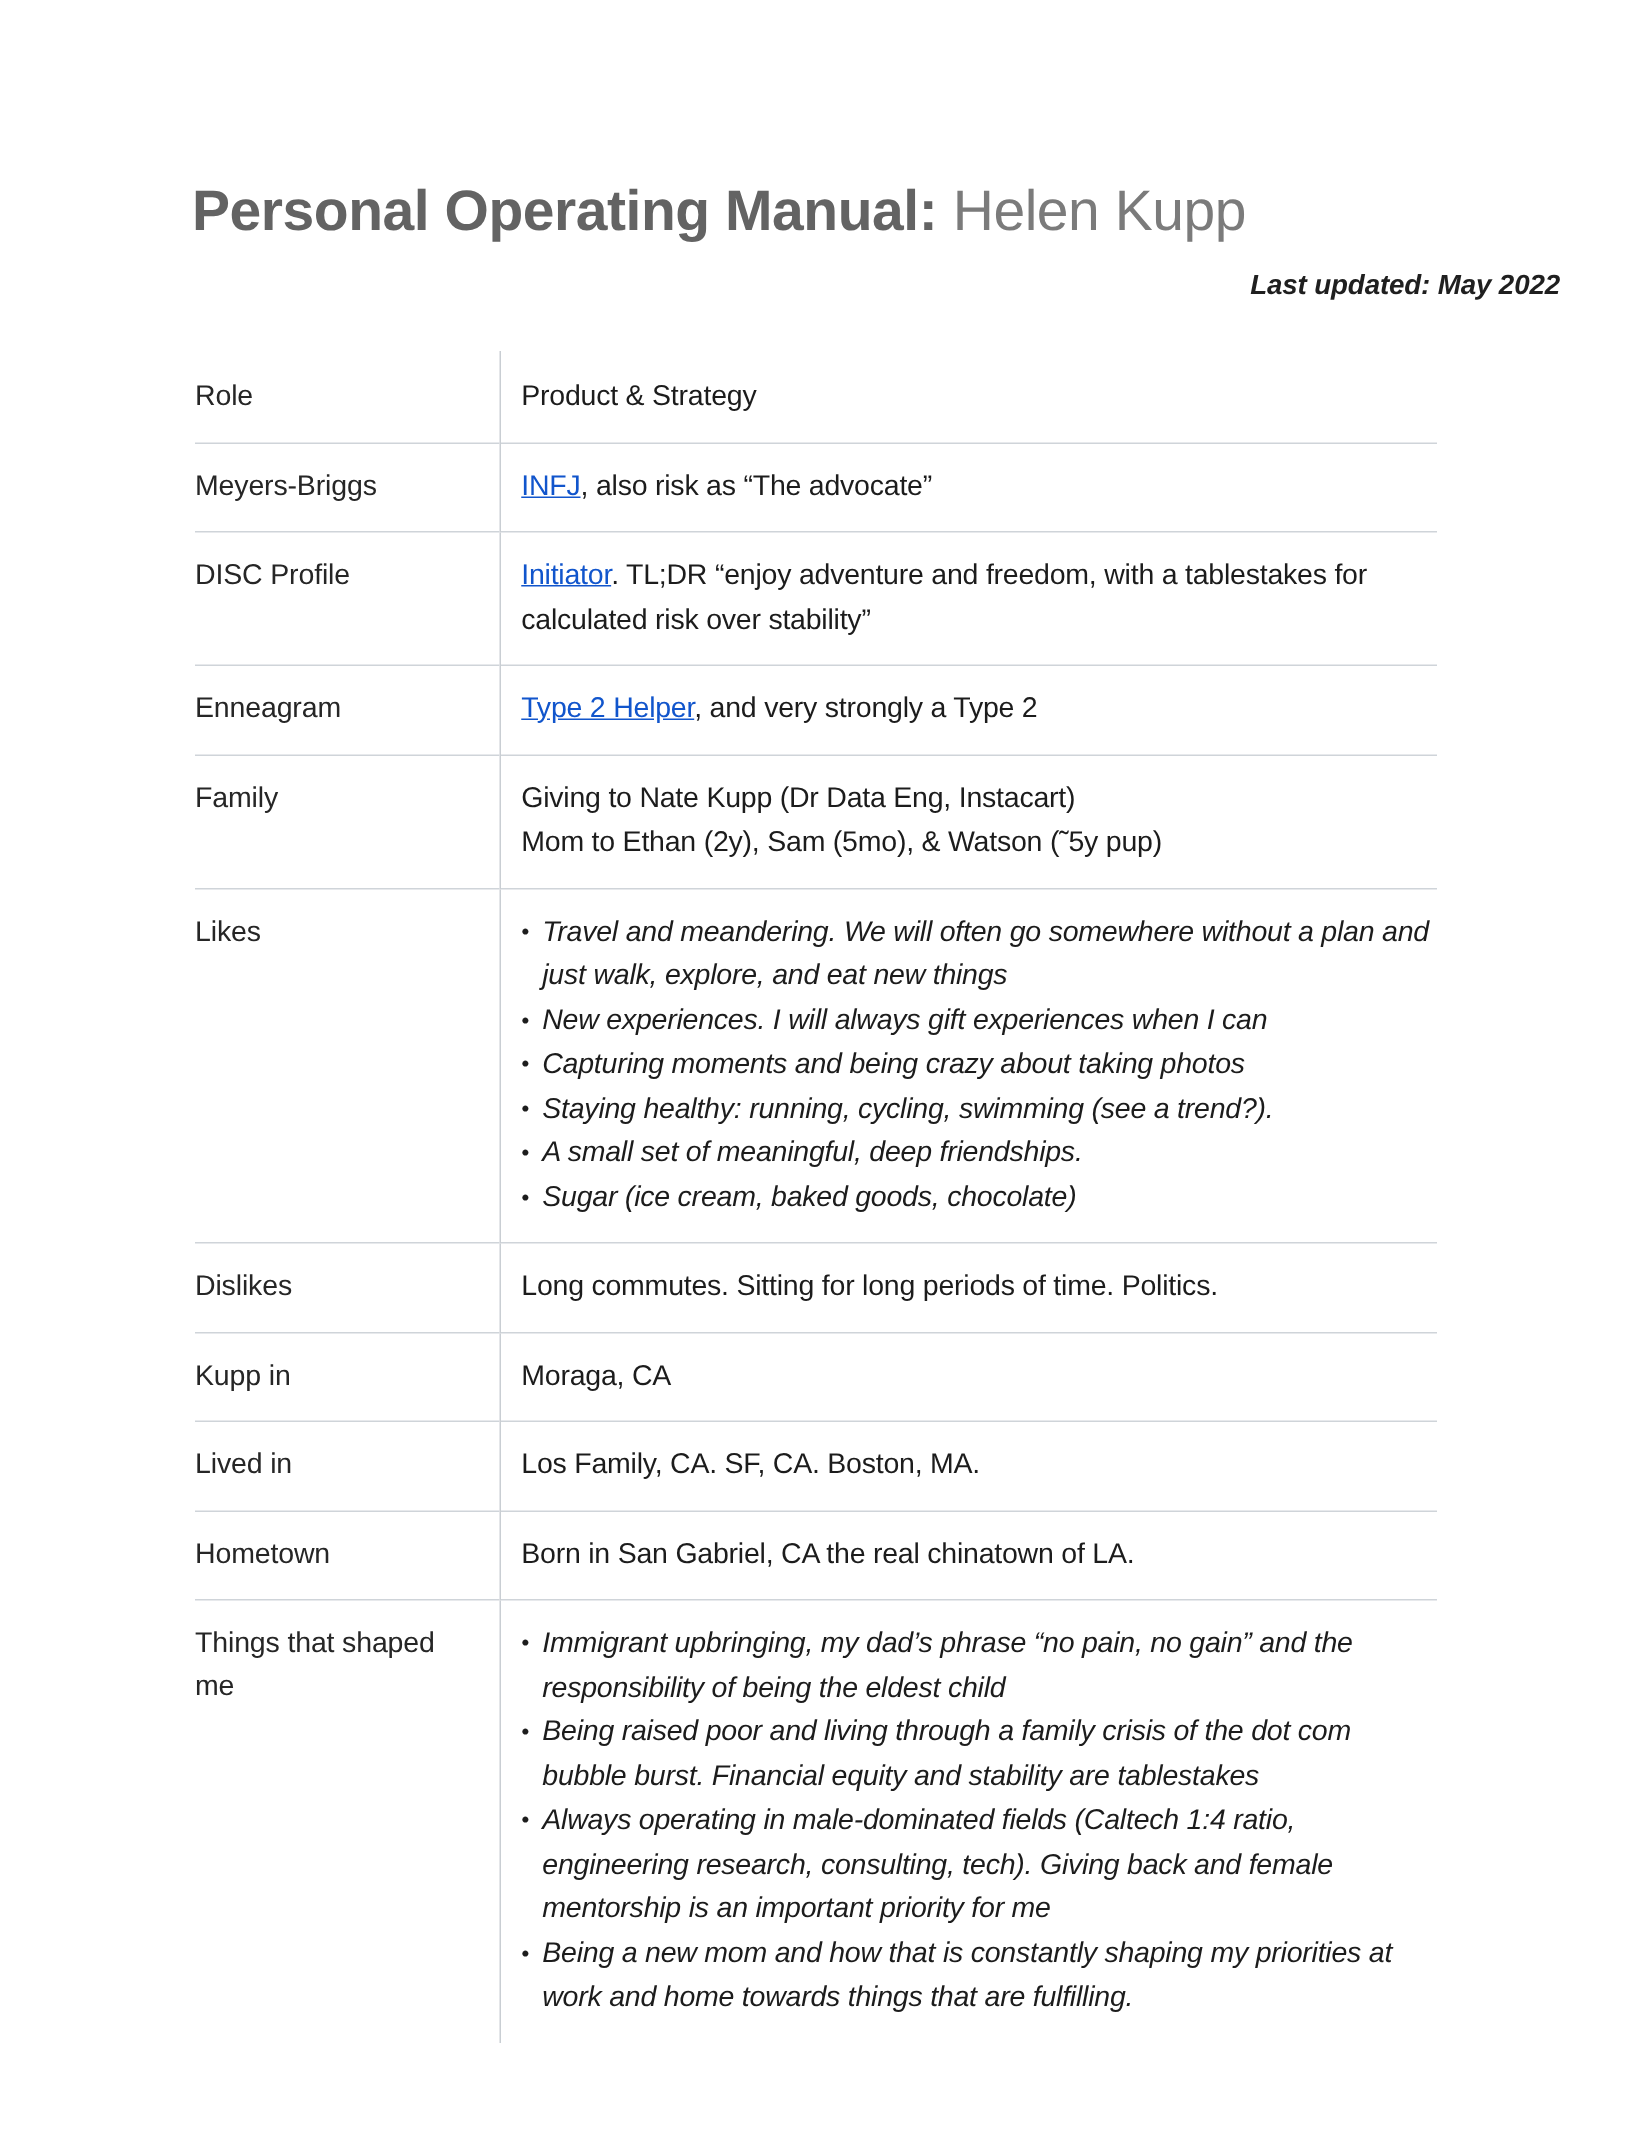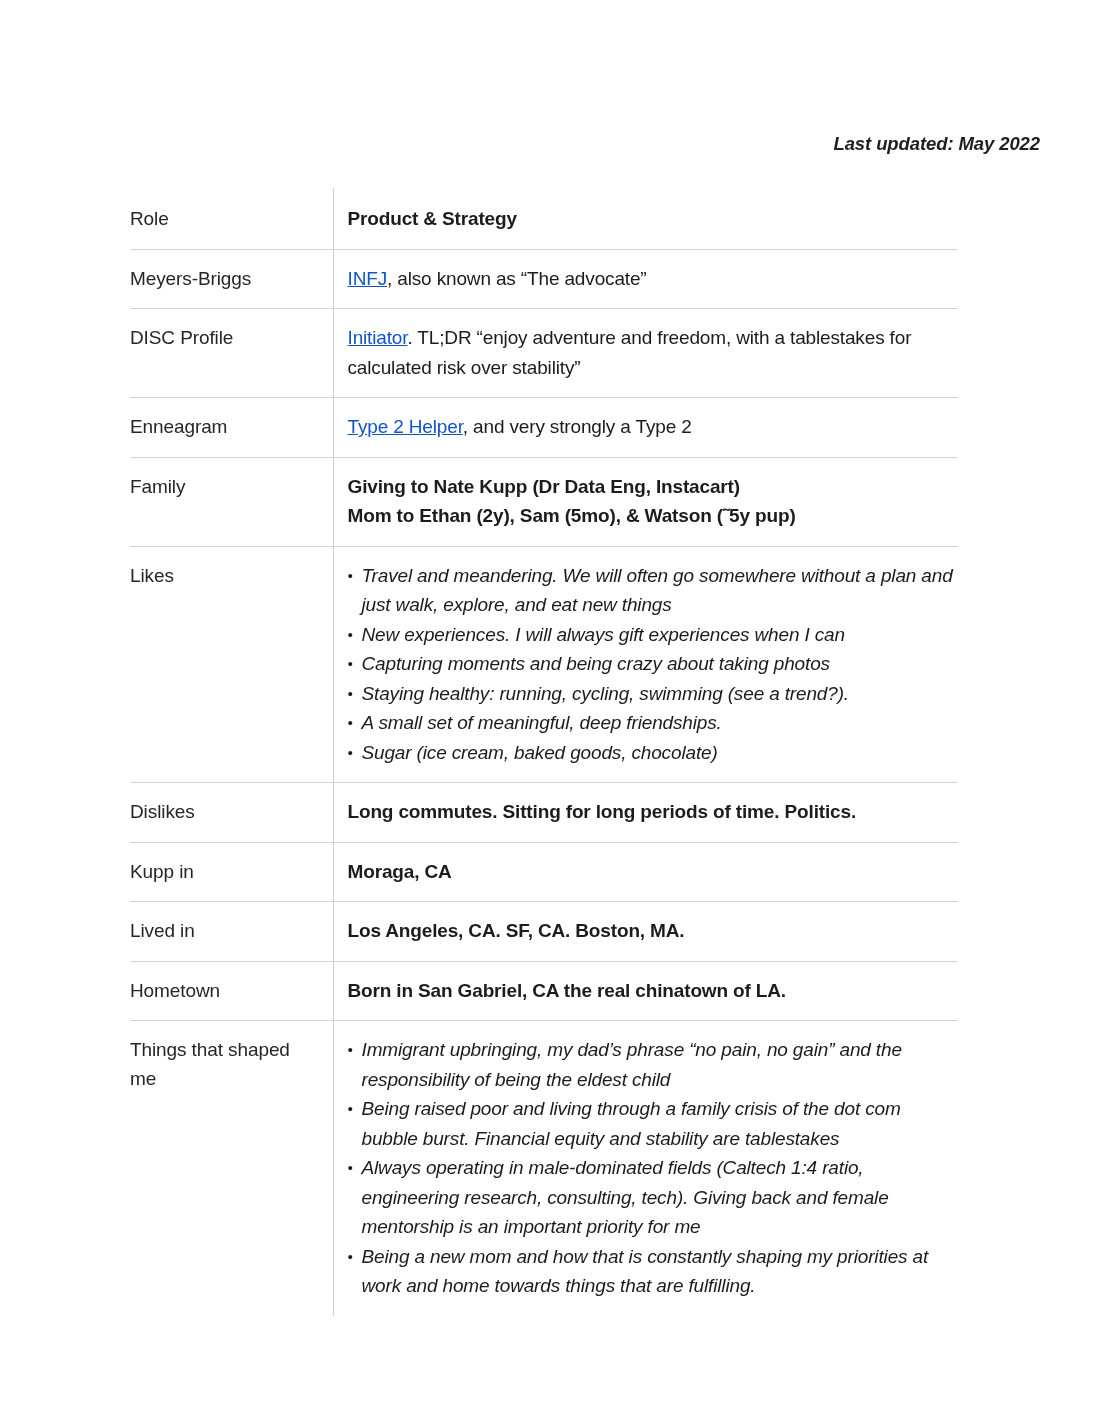--- a/index.html
+++ b/index.html
@@ -83,21 +83,21 @@
     font-size: 19px;
     line-height: 29.5px;
     color: #1c1c1c;
     letter-spacing: -0.15px;
   }
   .manual-table tr:first-child > td.value,
   .manual-table tr:first-child > td.label {
     padding-top: 16px;
   }
 
-  .line { display: block; font-weight: bold; }
+  .line { display: block; }
 
   .bullets {
     margin: 0;
     padding: 0;
     list-style: none;
     font-style: italic;
   }
   .bullets li {
     position: relative;
     padding-left: 14px;
@@ -117,40 +117,41 @@
     color: #1155cc;
     text-underline-offset: 1px;
   }
 </style>
 </head>
 <body>
 
 <div class="page">
 
   <div class="header">
+    <h1 class="doc-title"><span class="title-strong">Personal Operating Manual:</span><span class="title-name"> Helen Kupp</span></h1>
     <p class="last-updated">Last updated: May 2022</p>
   </div>
 
   <table class="manual-table">
     <colgroup>
       <col class="c-label">
       <col class="c-value">
     </colgroup>
     <tbody>
 
       <tr>
         <td class="label">Role</td>
         <td class="value">
           <span class="line">Product &amp; Strategy</span>
         </td>
       </tr>
 
       <tr>
         <td class="label">Meyers-Briggs</td>
-        <td class="value"><a class="doclink" href="#">INFJ</a><span>, also known as “The advocate”</span></td>
+        <td class="value"><a class="doclink" href="#">INFJ</a><span>, also risk as “The advocate”</span></td>
       </tr>
 
       <tr>
         <td class="label">DISC Profile</td>
         <td class="value"><a class="doclink" href="#">Initiator</a><span>. TL;DR “enjoy adventure and freedom, with a tablestakes for calculated risk over stability”</span></td>
       </tr>
 
       <tr>
         <td class="label">Enneagram</td>
         <td class="value"><a class="doclink" href="#">Type 2 Helper</a><span>, and very strongly a Type 2</span></td>
@@ -188,21 +189,21 @@
       <tr>
         <td class="label">Kupp in</td>
         <td class="value">
           <span class="line">Moraga, CA</span>
         </td>
       </tr>
 
       <tr>
         <td class="label">Lived in</td>
         <td class="value">
-          <span class="line">Los Angeles, CA. SF, CA. Boston, MA.</span>
+          <span class="line">Los Family, CA. SF, CA. Boston, MA.</span>
         </td>
       </tr>
 
       <tr>
         <td class="label">Hometown</td>
         <td class="value">
           <span class="line">Born in San Gabriel, CA the real chinatown of LA.</span>
         </td>
       </tr>
 

